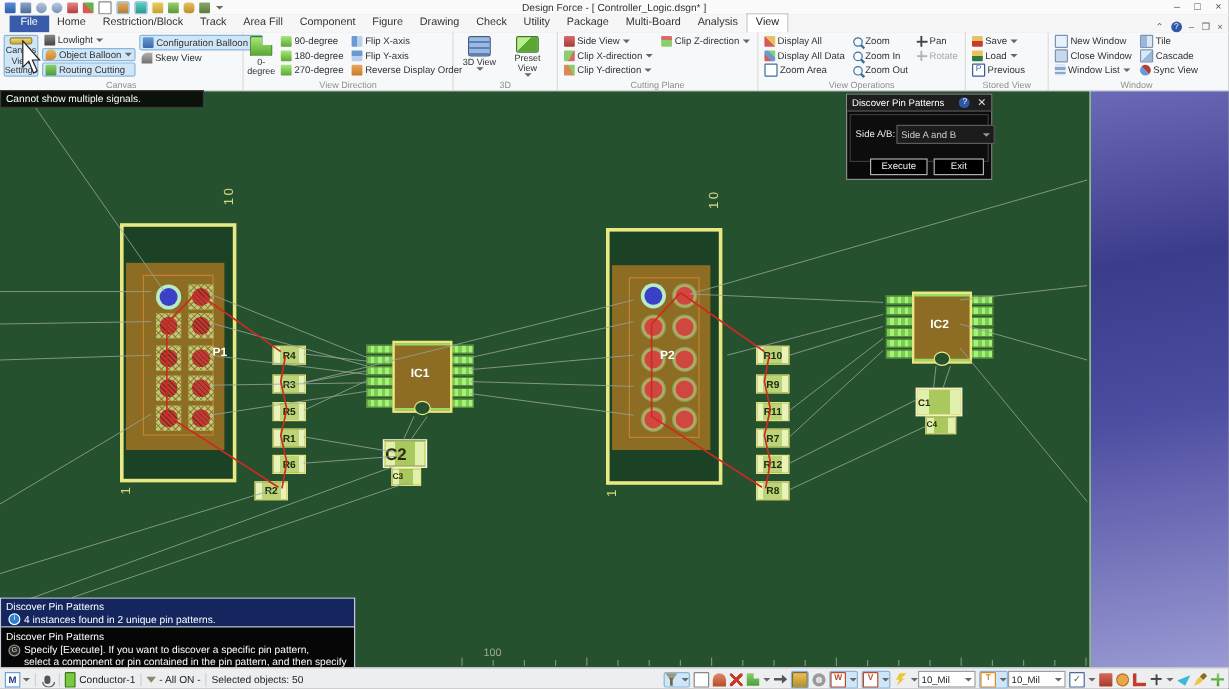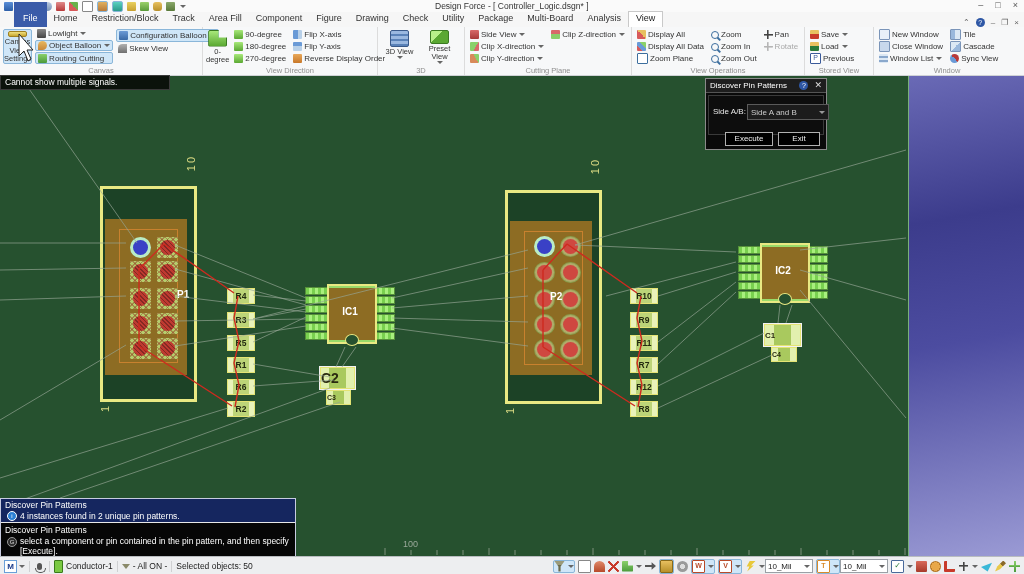--- a/index.html
+++ b/index.html
@@ -12,21 +12,21 @@
   .titlebar{left:0;top:0;width:1024px;height:12px;background:#fafafa;border-bottom:1px solid #e3e3e3;
             display:flex;align-items:center;font-size:8px;color:#444;z-index:3;}
   .qat{display:flex;align-items:center;gap:4px;padding-left:4px;}
   .qico{width:9px;height:9px;border-radius:1px;display:inline-block;}
   .apptitle{position:absolute;left:435px;top:1px;font-size:8.5px;color:#333;white-space:nowrap;}
   .wctl{position:absolute;right:6px;top:0;display:flex;gap:12px;color:#555;font-size:9px;}
 
   
   .tabrow{left:0;top:12px;width:1024px;height:15px;background:#f6f6f6;border-bottom:1px solid #dcdcdc;
           display:flex;align-items:flex-end;z-index:3;}
-  .filetab{background:#3a5ba9;color:#fff;font-size:9px;padding:11px 9px 2px;height:12px;margin-left:14px;}
+  .filetab{background:#3a5ba9;color:#fff;font-size:9px;padding:0 9px 2px;height:12px;margin-left:8px;}
   .tab{font-size:9px;color:#333;padding:1px 7px 2px;height:12px;white-space:nowrap;}
   .tab.active{background:#fff;border:1px solid #c9c9c9;border-bottom:none;color:#222;}
   .tabctl{margin-left:auto;display:flex;align-items:center;gap:6px;padding-right:5px;color:#666;font-size:8px;}
   .helpdot{width:9px;height:9px;border-radius:50%;background:#2e57a5;color:#fff;font-size:7px;line-height:9px;text-align:center;}
 
   
   .ribbon{left:0;top:27px;width:1024px;height:48px;background:#f7f8f9;border-bottom:1px solid #cfd2d6;
           display:flex;align-items:stretch;z-index:3;}
   .grp{position:relative;border-right:1px solid #dcdcdc;padding:2px 3px 11px;display:flex;gap:3px;}
   .grp-label{position:absolute;bottom:0;left:0;right:0;text-align:center;font-size:7.5px;color:#8f8f8f;}
@@ -305,21 +305,21 @@
         <div class="sbtn">
             <span class="ic" style="background:linear-gradient(45deg,#d85a5a 50%,#e8c060 50%);"></span>
             <span>Display All</span>
           </div>
         <div class="sbtn">
             <span class="ic" style="background:linear-gradient(45deg,#d85a5a 33%,#6a9ad6 33% 66%,#8ad06a 66%);"></span>
             <span>Display All Data</span>
           </div>
         <div class="sbtn">
             <span class="ic" style="background:#fff;border:1px solid #3c6e9e;"></span>
-            <span>Zoom Plane</span>
+            <span>Zoom Area</span>
           </div>
       </div>
       <div class="col">
         <div class="sbtn">
             <span class="ic-mag"></span>
             <span>Zoom</span>
           </div>
         <div class="sbtn">
             <span class="ic-mag"></span>
             <span>Zoom In</span>
@@ -483,21 +483,21 @@
     </div>
   <div class="res" style="left:227px;top:335px;">
       <span>R5</span>
     </div>
   <div class="res" style="left:227px;top:357px;">
       <span>R1</span>
     </div>
   <div class="res" style="left:227px;top:379px;">
       <span>R6</span>
     </div>
-  <div class="res" style="left:227px;top:401px;">
+  <div class="res" style="left:212px;top:401px;">
       <span>R2</span>
     </div>
 
   <div class="res" style="left:630px;top:288px;">
       <span>R10</span>
     </div>
   <div class="res" style="left:630px;top:312px;">
       <span>R9</span>
     </div>
   <div class="res" style="left:630px;top:335px;">
@@ -614,20 +614,21 @@
       <div class="msg-row">
         <span class="ibadge">i</span>
         <span>4 instances found in 2 unique pin patterns.</span>
       </div>
     </div>
     <div class="msg-black">
       <div class="t">Discover Pin Patterns</div>
       <div class="msg-lines">
         <span class="gbadge" style="margin-top:1px;">G</span>
         <span class="lines">
+          <div>Specify [Execute]. If you want to discover a specific pin pattern,</div>
           <div>select a component or pin contained in the pin pattern, and then specify [Execute].</div>
         </span>
       </div>
     </div>
   </div>
 
   <div class="abs statusbar">
     <span class="mbadge">M</span>
     <span class="cv" style="margin-left:2px;"></span>
     <span class="sep"></span>

